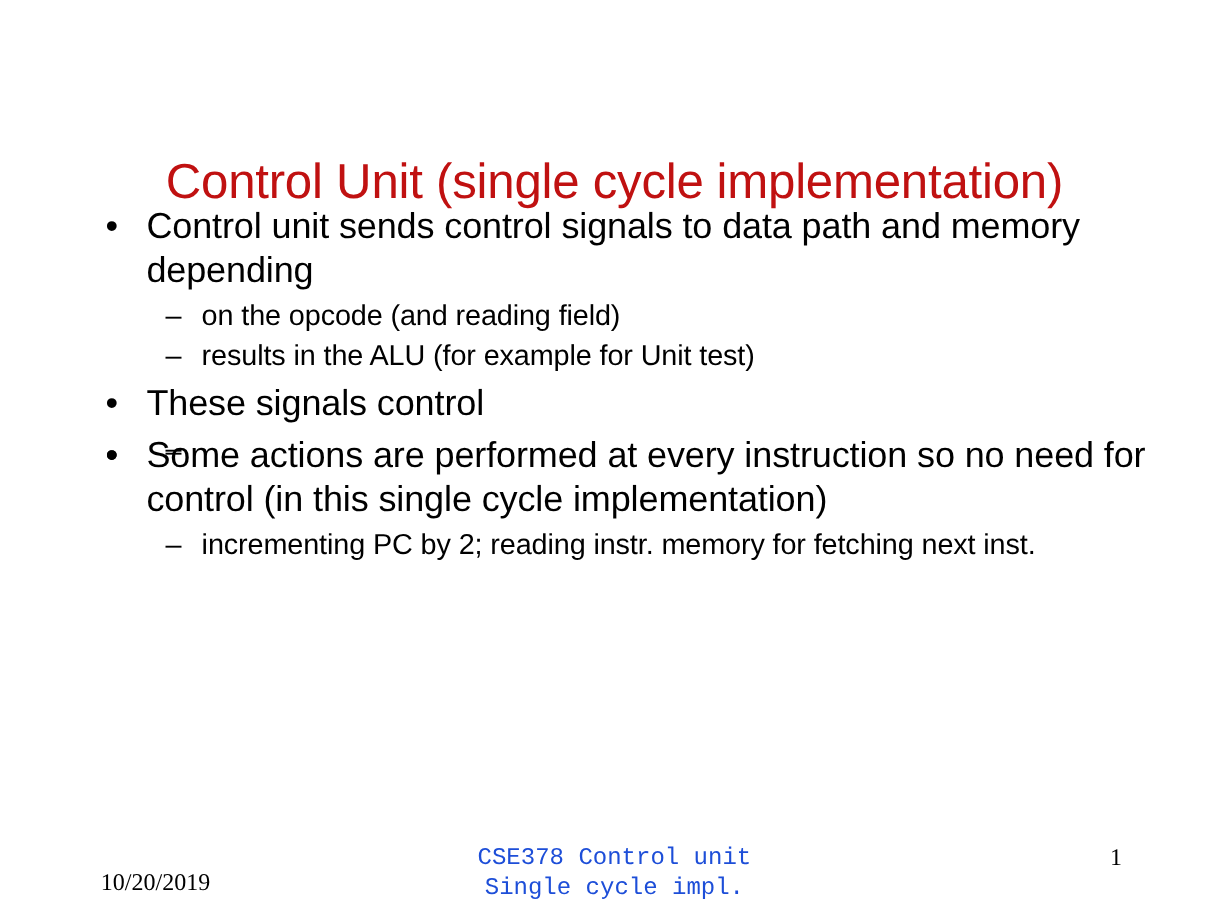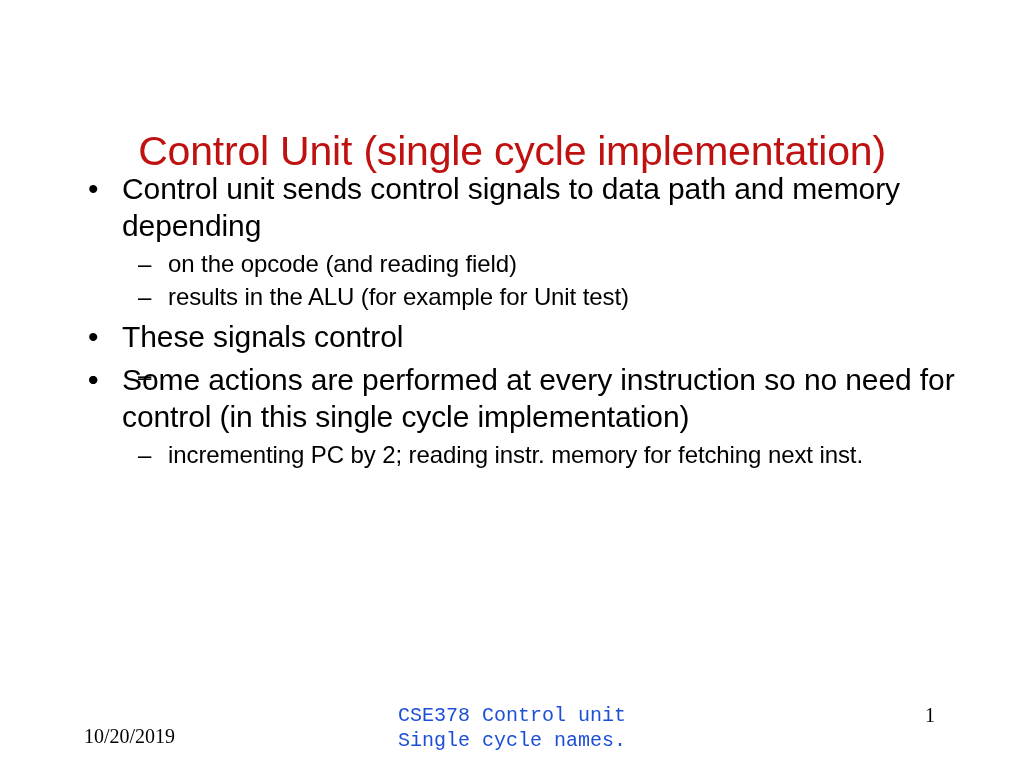--- a/index.html
+++ b/index.html
@@ -175,18 +175,18 @@
       <span class="marker">–</span>
       <span>incrementing PC by 2; reading instr. memory for fetching next inst.</span>
     </p>
 
   </div>
 
   <div class="footer-date">10/20/2019</div>
 
   <div class="footer-center">
     <div>CSE378 Control unit</div>
-    <div>Single cycle names.</div>
+    <div>Single cycle impl.</div>
   </div>
 
   <div class="footer-page">1</div>
 
 </div>
 
 </body></html>

